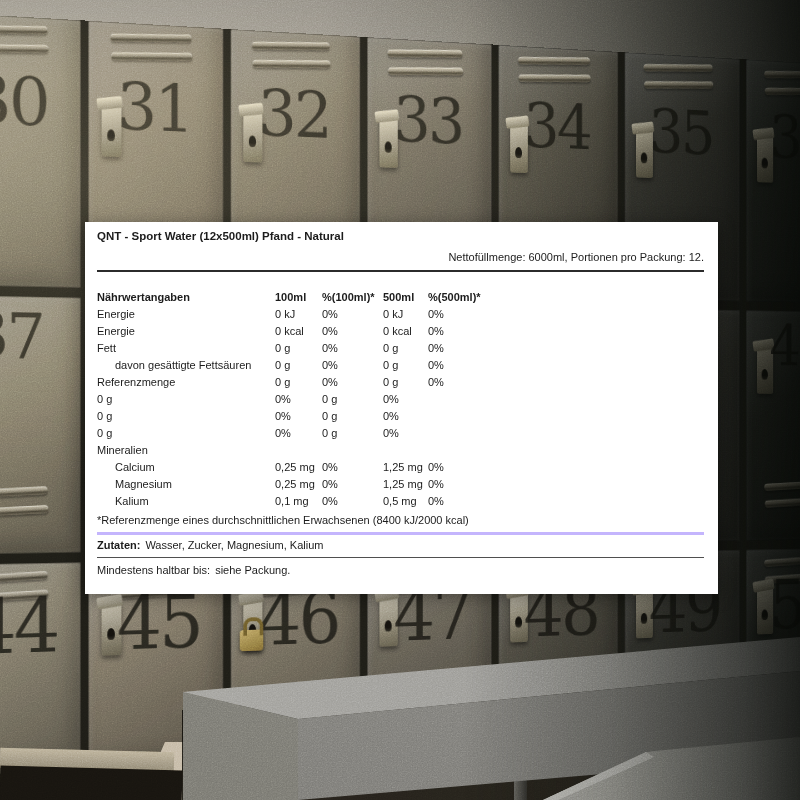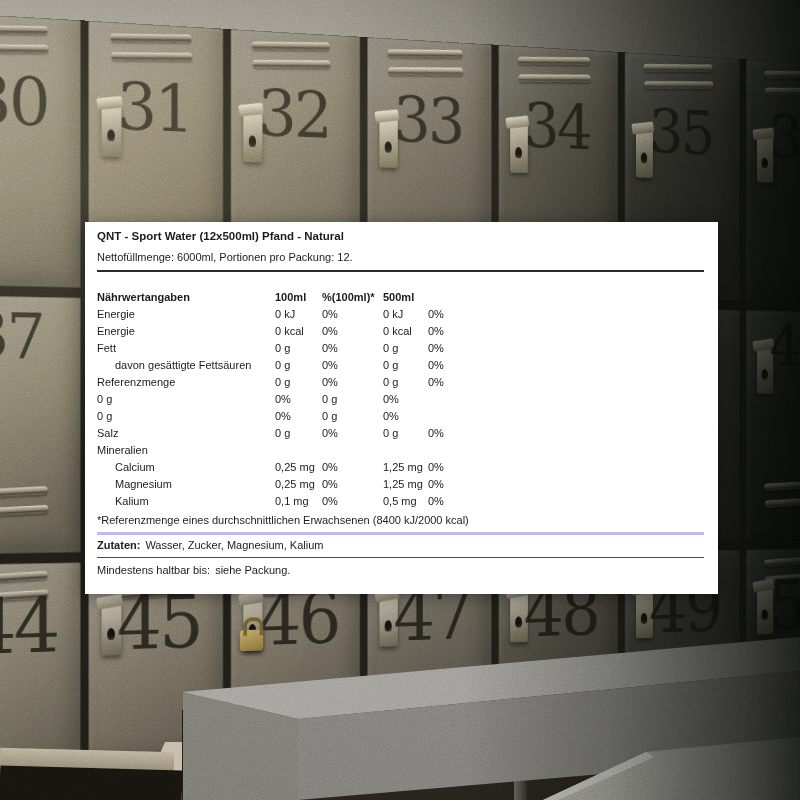--- a/index.html
+++ b/index.html
@@ -83,21 +83,21 @@
     radial-gradient(900px 520px at 8% 22%,rgba(246,231,190,.16),transparent 60%),
     linear-gradient(90deg,rgba(0,0,0,0) 58%,rgba(10,12,9,.28) 76%,rgba(6,8,6,.64) 93%,rgba(4,6,4,.82) 100%),
     linear-gradient(180deg,rgba(0,0,0,.10) 0%,rgba(0,0,0,0) 10%);}
   .noise{position:absolute;inset:0;opacity:.4;mix-blend-mode:overlay;pointer-events:none;}
 
   
   .panel{position:absolute;left:85px;top:222px;width:633px;box-sizing:border-box;
     background:#ffffff;color:#1c1c1c;padding:7px 14px 16px 12px;
     box-shadow:0 3px 16px rgba(0,0,0,.38);font-size:11px;z-index:10;}
   .p-title{font-weight:bold;font-size:11.5px;line-height:15px;margin-bottom:6px;}
-  .p-sub{line-height:14px;padding-bottom:6px;border-bottom:2px solid #2b2b2b;}
+  .p-sub{line-height:14px;padding-bottom:6px;border-bottom:2px solid #2b2b2b;text-align:right;}
   .grid{display:grid;grid-template-columns:178px 47px 61px 45px 1fr;}
   .p-head{font-weight:bold;line-height:18px;margin-top:16px;}
   .p-row{line-height:17px;}
   .p-row .ind{padding-left:18px;}
   .p-note{line-height:15px;margin-top:3px;padding-bottom:4px;border-bottom:3px solid #c4b5fd;}
   .p-zutaten{line-height:15px;padding:3px 0 4px;border-bottom:1px solid #4f4f4f;}
   .p-zutaten b{margin-right:5px;}
   .p-storage{line-height:15px;padding:3px 0 4px;border-bottom:1px solid #4f4f4f;}
   .p-mhd{line-height:15px;padding-top:5px;}
   .p-mhd .val{margin-left:5px;}
@@ -307,20 +307,21 @@
   <div class="panel">
     <div class="p-title">QNT - Sport Water (12x500ml) Pfand - Natural</div>
     <div class="p-sub">Nettofüllmenge:  6000ml,  Portionen pro Packung:  12.</div>
 
     <div>
       <div class="grid p-head">
         <span>Nährwertangaben</span>
         <span>100ml</span>
         <span>%(100ml)*</span>
         <span>500ml</span>
+        <span>%(500ml)*</span>
       </div>
       <div id="tbody">
           <div class="grid p-row">
             <span>Energie</span>
             <span>0 kJ</span>
             <span>0%</span>
             <span>0 kJ</span>
             <span>0%</span>
           </div>
           <div class="grid p-row">
@@ -357,21 +358,20 @@
             <span>0 g</span>
             <span>0%</span>
           </div>
           <div class="grid p-row">
             <span>0 g</span>
             <span>0%</span>
             <span>0 g</span>
             <span>0%</span>
           </div>
           <div class="grid p-row">
-            <span>Salz</span>
             <span>0 g</span>
             <span>0%</span>
             <span>0 g</span>
             <span>0%</span>
           </div>
           <div class="grid p-row">
             <span>Mineralien</span>
             <span></span>
             <span></span>
             <span></span>

